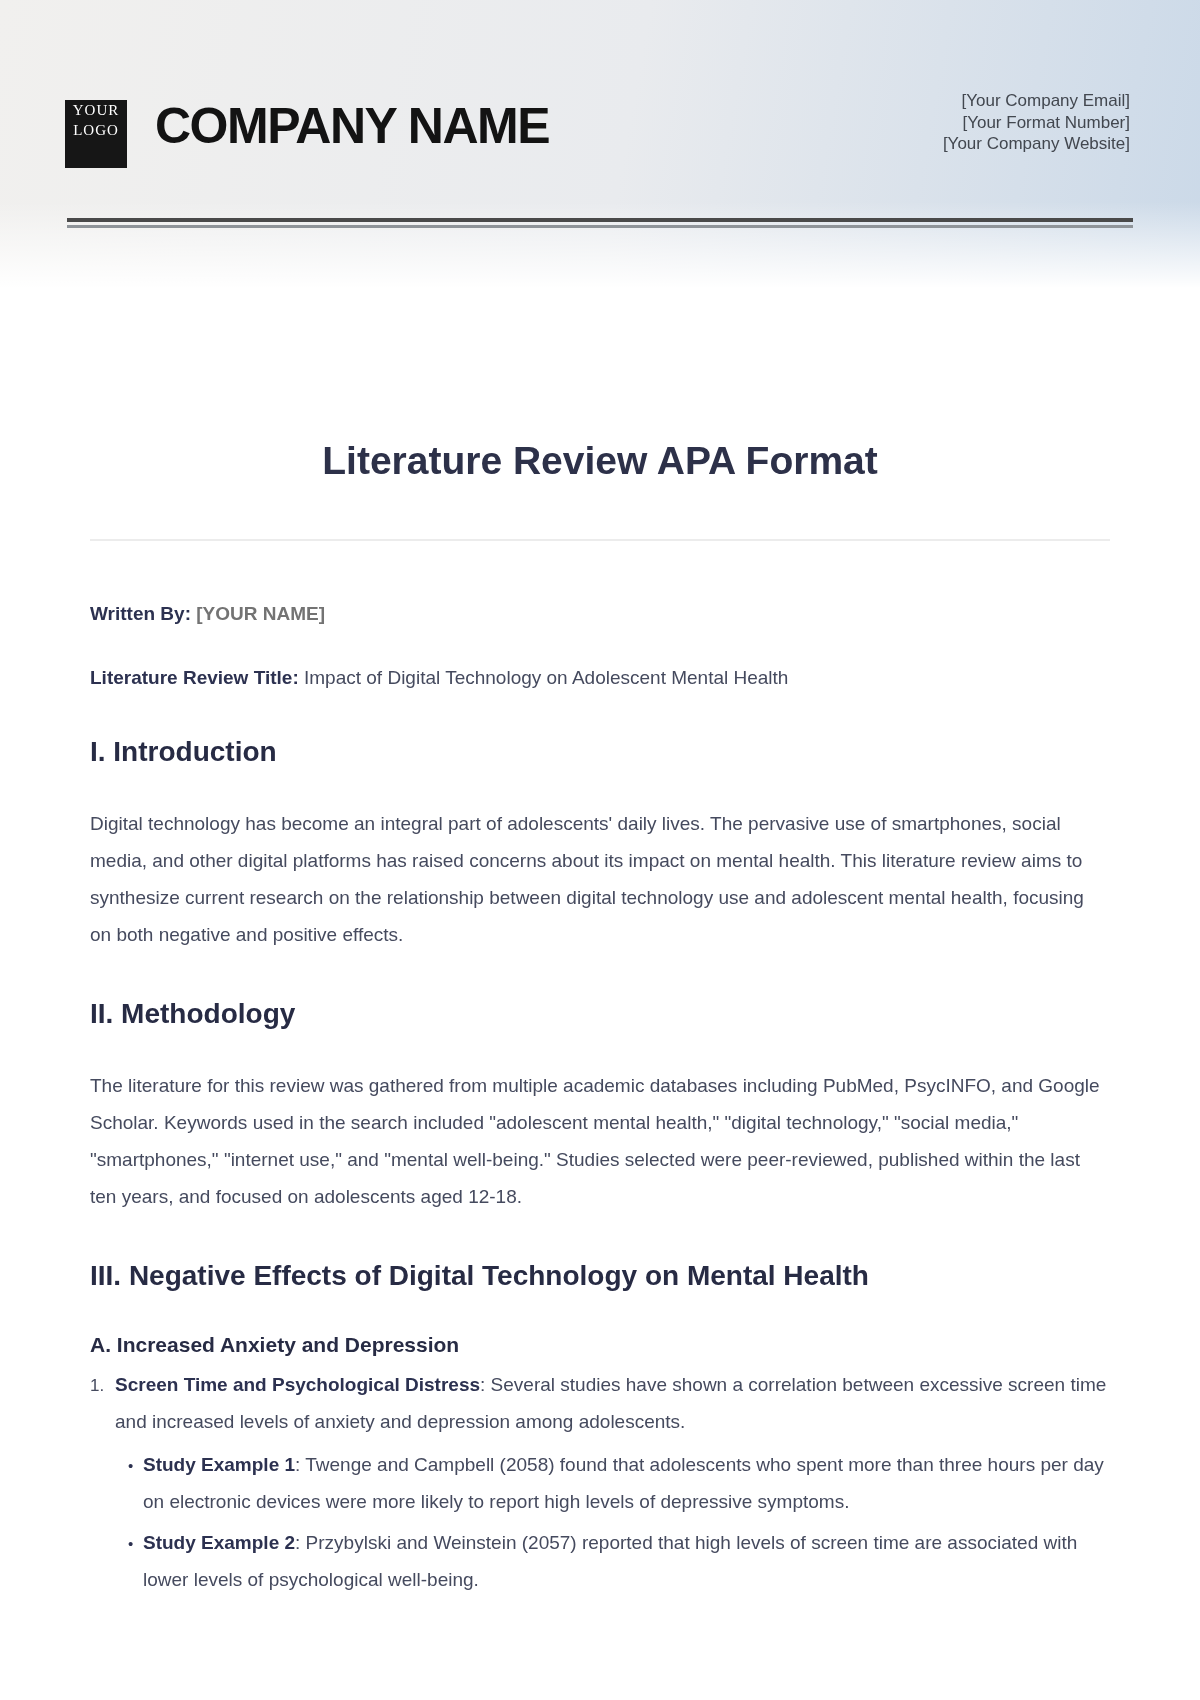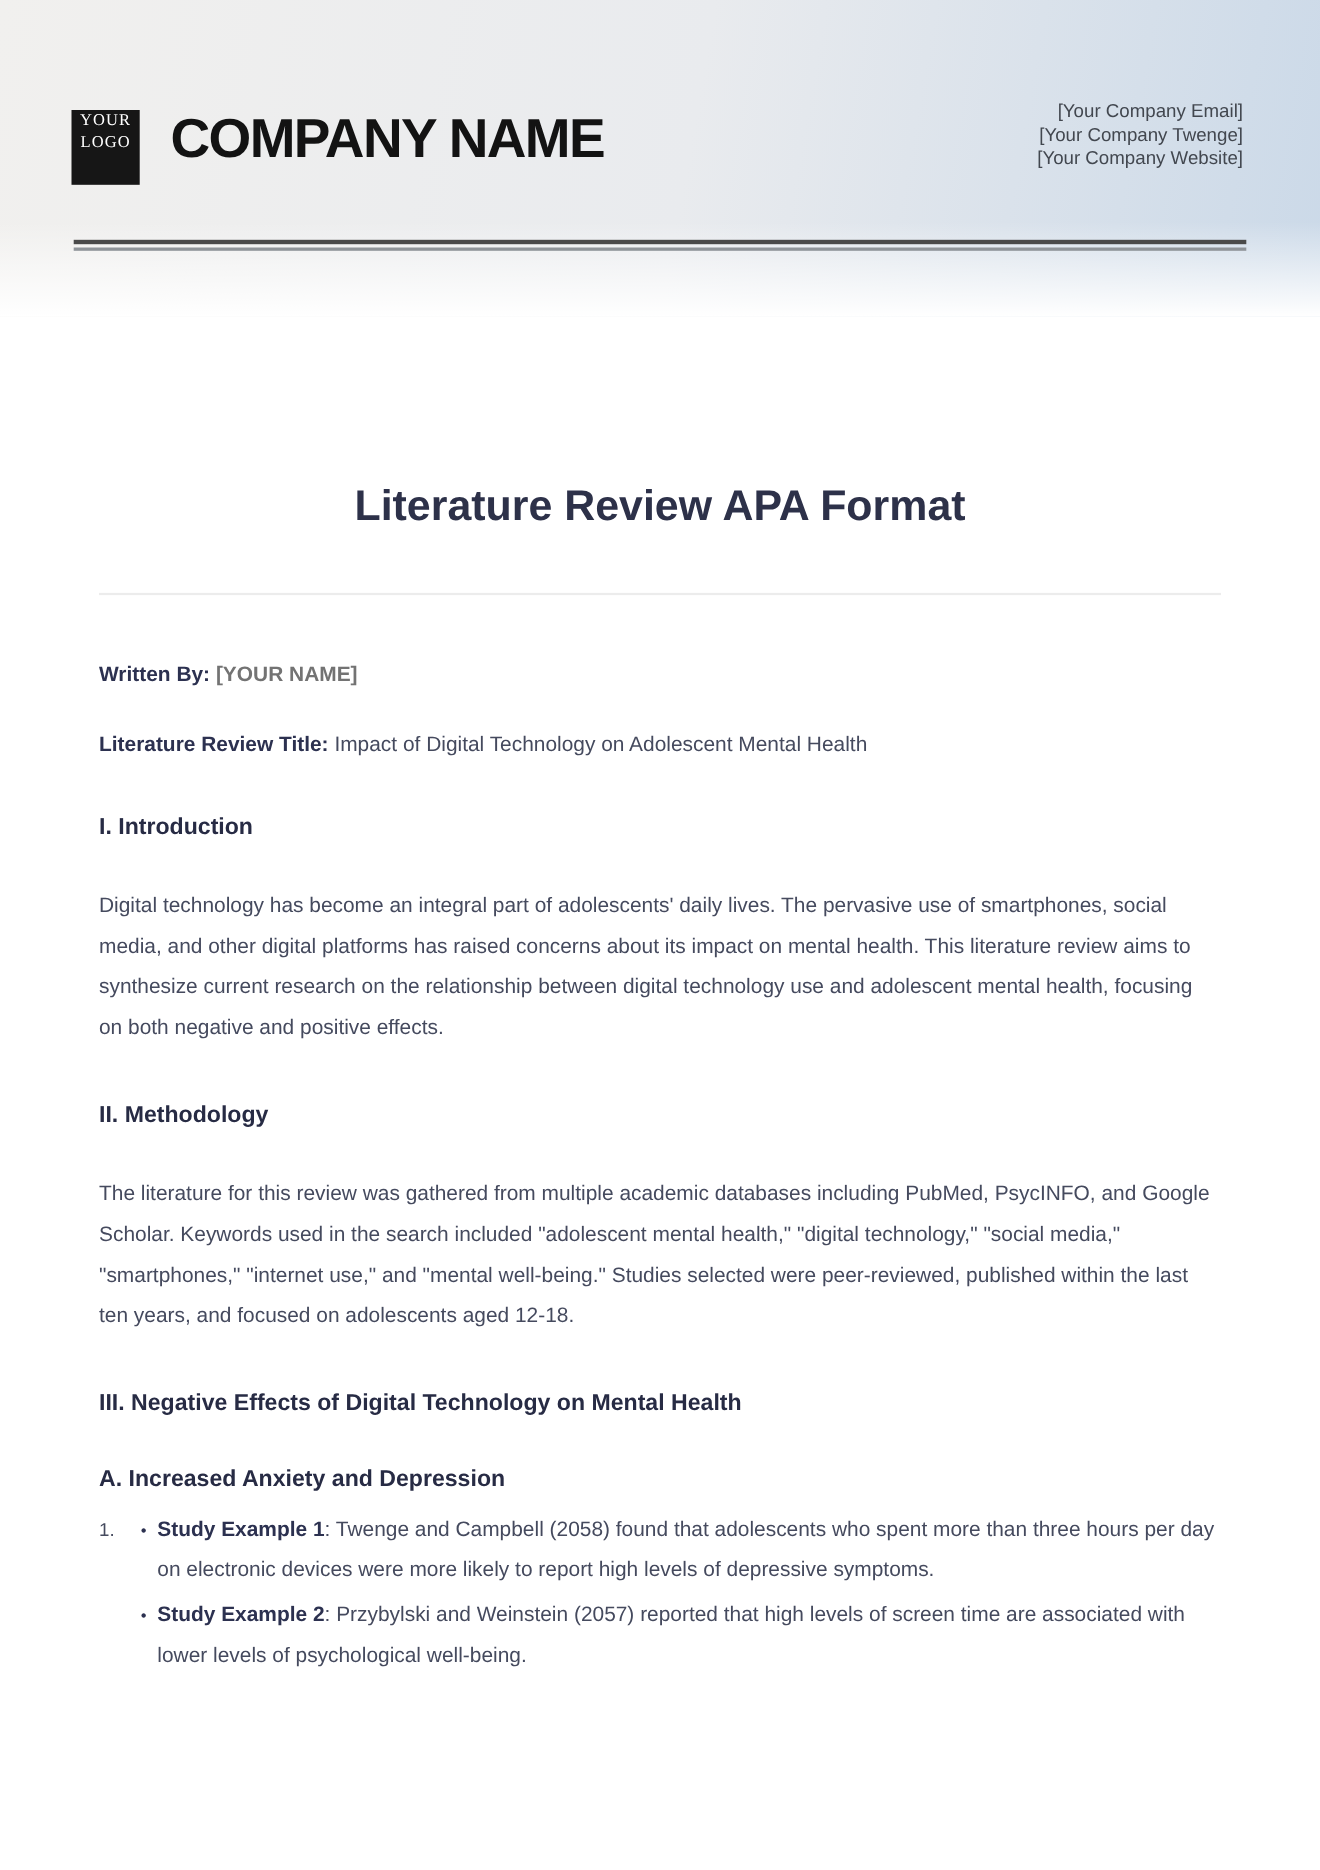--- a/index.html
+++ b/index.html
@@ -79,21 +79,21 @@
     margin:60px 0 0 0;
     font-size:19px;
     line-height:26px;
     color:#454a5e;
   }
   .meta-line.second{margin-top:38px;}
   .meta-line .lbl{font-weight:700;color:#2c3150;}
   .meta-line .bold-val{font-weight:700;color:#737373;}
   h2{
     margin:44px 0 0 0;
-    font-size:21px;
+    font-size:28px;
     line-height:34px;
     font-weight:700;
     color:#272b44;
   }
   p.body{
     margin:36px 0 0 0;
     font-size:19px;
     line-height:37px;
     color:#454a5e;
   }
@@ -145,21 +145,21 @@
   <header class="band">
     <div class="band-row">
       <div class="logo-box">
         <span>YOUR</span>
         <span>LOGO</span>
       </div>
       <div class="company-name">COMPANY NAME</div>
       <div class="band-spacer"></div>
       <div class="contact">
         <div>[Your Company Email]</div>
-        <div>[Your Company Twenge]</div>
+        <div>[Your Format Number]</div>
         <div>[Your Company Website]</div>
       </div>
     </div>
     <div class="rule"></div>
   </header>
 
   <main class="content">
 
     <h1>Literature Review APA Format</h1>
 
@@ -174,20 +174,21 @@
 
     <h2>II. Methodology</h2>
     <p class="body">The literature for this review was gathered from multiple academic databases including PubMed, PsycINFO, and Google Scholar. Keywords used in the search included "adolescent mental health," "digital technology," "social media," "smartphones," "internet use," and "mental well-being." Studies selected were peer-reviewed, published within the last ten years, and focused on adolescents aged 12-18.</p>
 
     <h2>III. Negative Effects of Digital Technology on Mental Health</h2>
     <h3>A. Increased Anxiety and Depression</h3>
 
     <div class="num-item">
       <span class="num">1.</span>
       <div class="num-body">
+        <p class="li-text"><strong>Screen Time and Psychological Distress</strong><span>: Several studies have shown a correlation between excessive screen time and increased levels of anxiety and depression among adolescents.</span></p>
 
         <div class="bullets">
           <div class="bullet-item">
             <span class="dot">•</span>
             <p class="li-text"><strong>Study Example 1</strong><span>: Twenge and Campbell (2058) found that adolescents who spent more than three hours per day on electronic devices were more likely to report high levels of depressive symptoms.</span></p>
           </div>
           <div class="bullet-item">
             <span class="dot">•</span>
             <p class="li-text"><strong>Study Example 2</strong><span>: Przybylski and Weinstein (2057) reported that high levels of screen time are associated with lower levels of psychological well-being.</span></p>
           </div>

